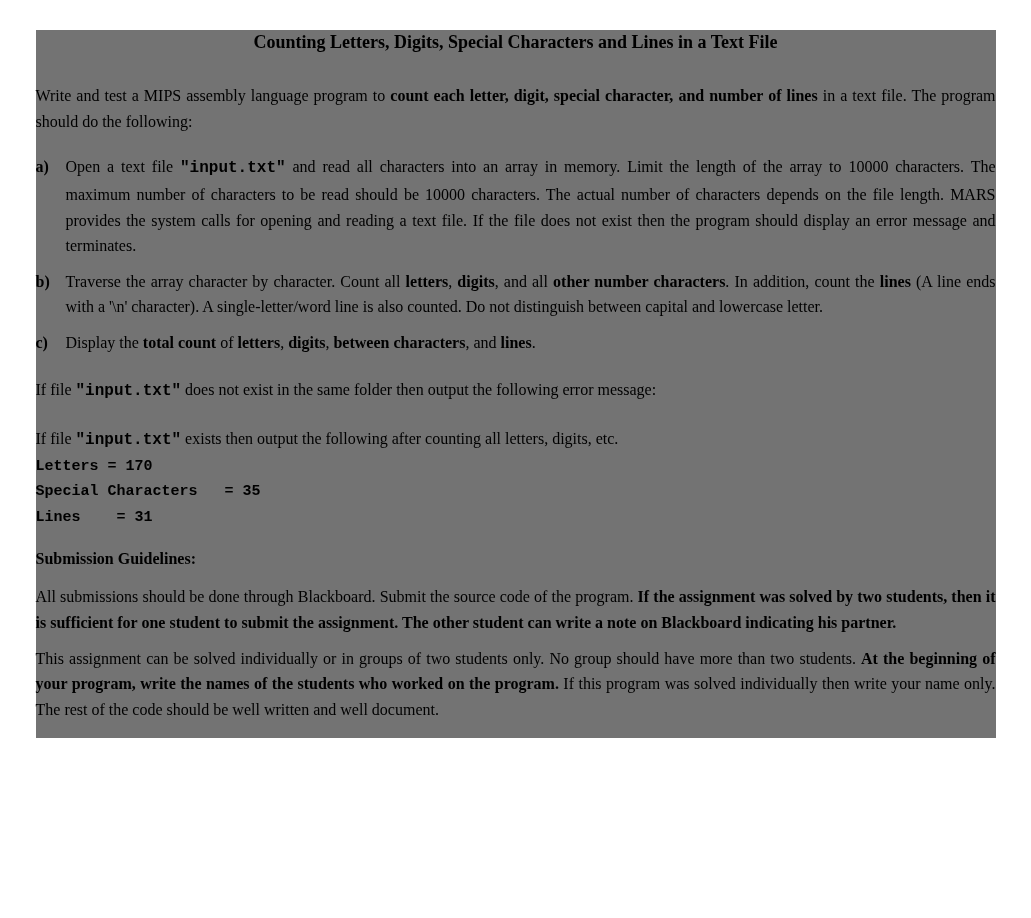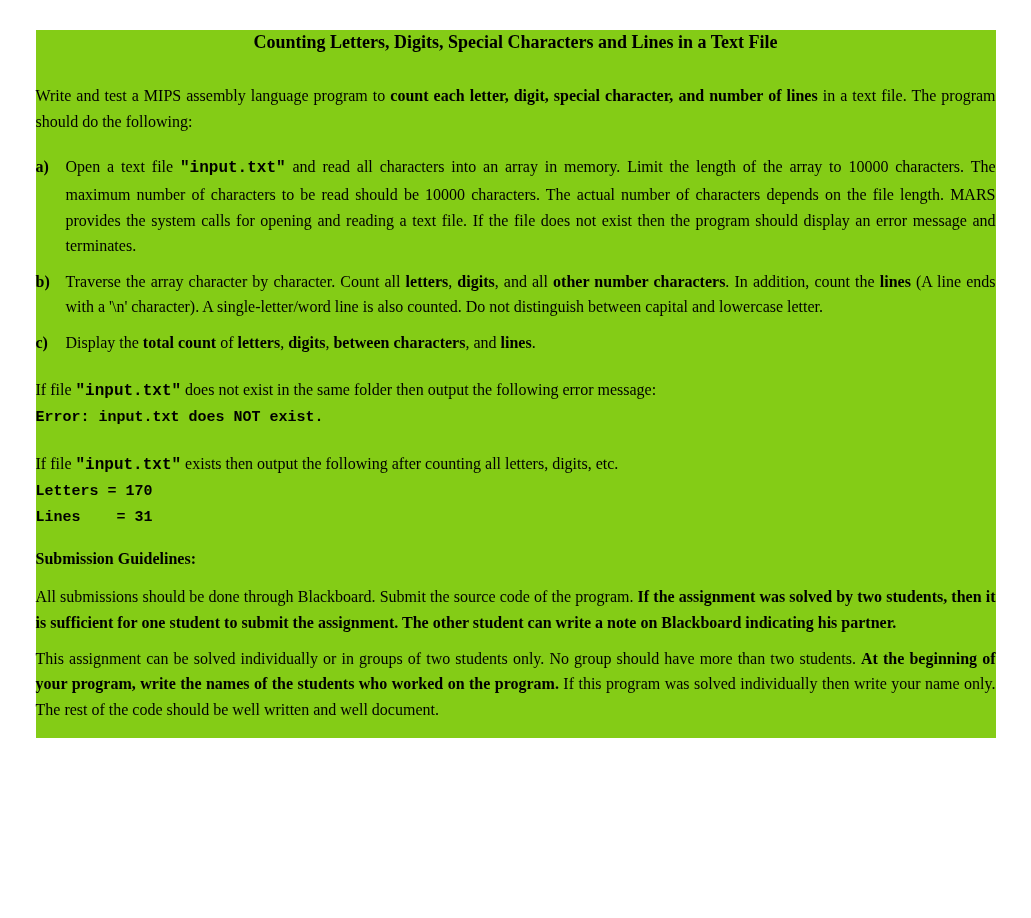--- a/index.html
+++ b/index.html
@@ -14,21 +14,21 @@
       font-size: 16px;
       color: #000000;
       display: flex;
       justify-content: center;
       padding: 30px 20px;
     }
 
     .page {
       width: 960px;
       max-width: 100%;
-      background: #84cc16;
+      background: #737373;
     }
 
     .title {
       text-align: center;
       font-size: 18px;
       font-weight: bold;
       margin-bottom: 28px;
       line-height: 1.4;
     }
 
@@ -129,28 +129,28 @@
         Display the <strong>total count</strong> of <strong>letters</strong>, <strong>digits</strong>, <strong>between characters</strong>, and <strong>lines</strong>.
       </span>
     </div>
 
   </div>
 
   <div class="error-block">
     <p>
       If file <span class="monospace">"input.txt"</span> does not exist in the same folder then output the following error message:
     </p>
-    <p class="code-line">Error: input.txt does NOT exist.</p>
   </div>
 
   <div class="output-block">
     <p>
       If file <span class="monospace">"input.txt"</span> exists then output the following after counting all letters, digits, etc.
     </p>
     <p class="code-line">Letters = 170</p>
+    <p class="code-line">Special Characters&nbsp;&nbsp; = 35</p>
     <p class="code-line">Lines&nbsp;&nbsp;&nbsp; = 31</p>
   </div>
 
   <div class="submission-section">
     <p class="submission-title">Submission Guidelines:</p>
     <p class="submission-text">
       <span>All submissions should be done through Blackboard. Submit the source code of the program. </span><strong>If the assignment was solved by two students, then it is sufficient for one student to submit the assignment. The other student can write a note on Blackboard indicating his partner.</strong>
     </p>
     <p class="submission-text">
       <span>This assignment can be solved individually or in groups of two students only. No group should have more than two students. </span><strong>At the beginning of your program, write the names of the students who worked on the program.</strong><span> If this program was solved individually then write your name only. The rest of the code should be well written and well document.</span>

